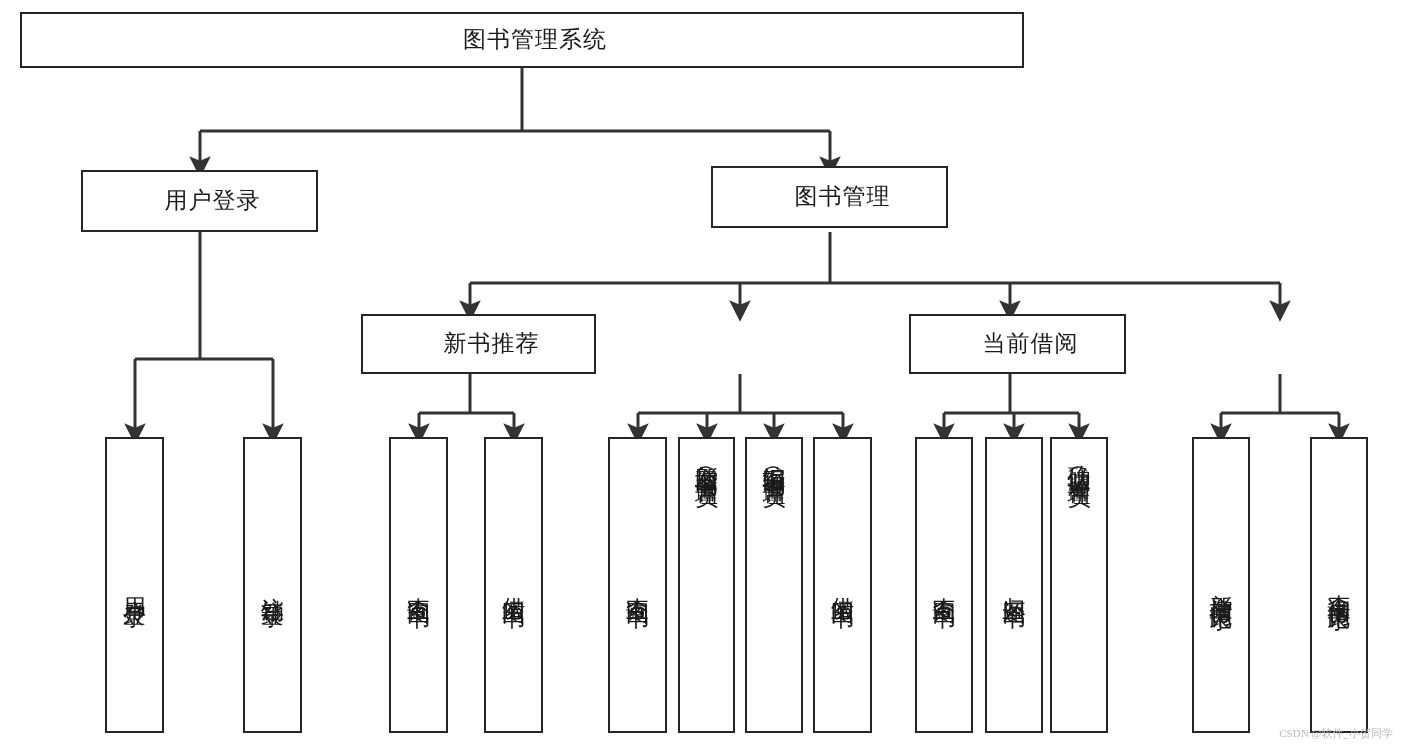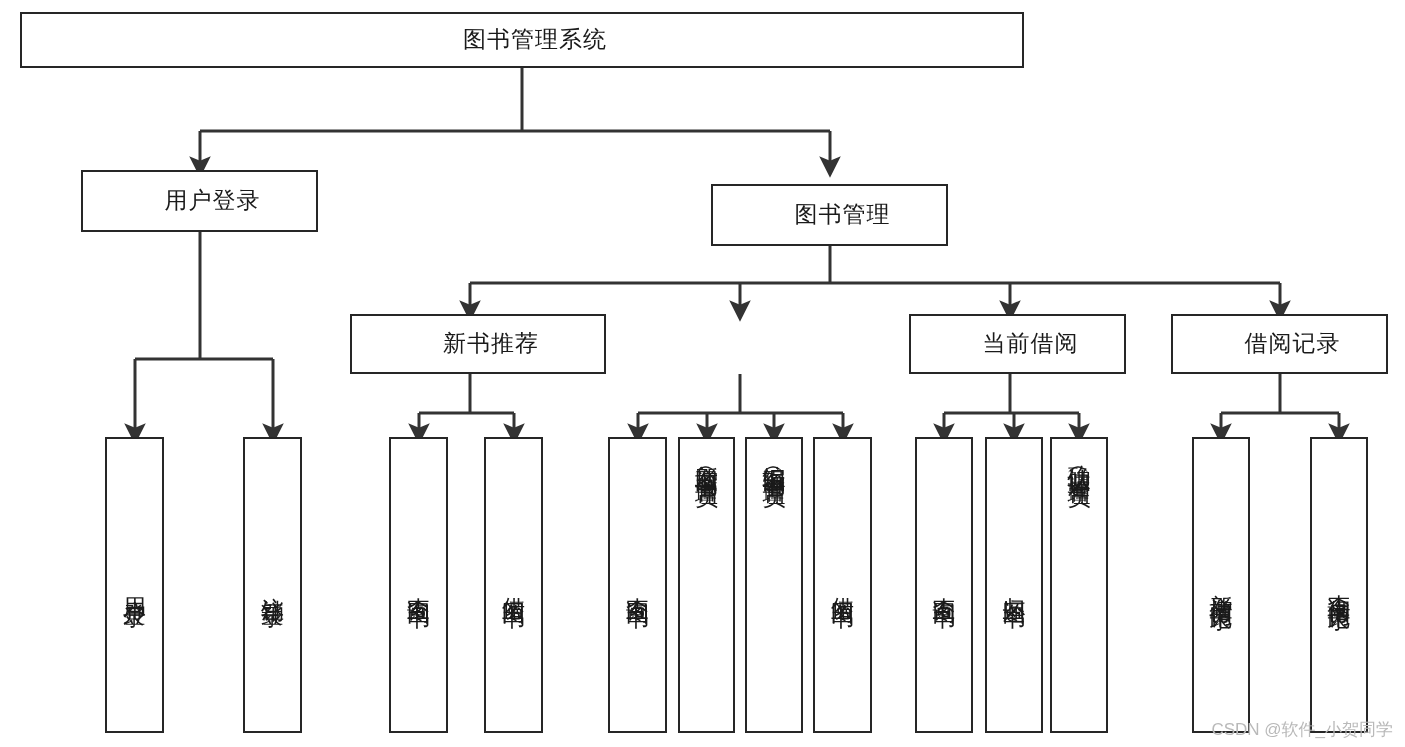--- a/index.html
+++ b/index.html
@@ -54,25 +54,25 @@
     align-items: center;
   }
   .node.vert.top-aligned {
     justify-content: flex-start;
     padding-top: 8px;
   }
   .watermark {
     position: absolute;
     right: 12px;
     bottom: 6px;
-    font-size: 17px;
+    font-size: 11px;
     color: #b9b9b9;
     z-index: 5;
     white-space: nowrap;
-    font-family: Liberation Sans, sans-serif;
+    font-family: Liberation Serif, serif;
   }
 </style>
 </head>
 <body>
 
 <div id="canvas">
 
   <svg id="edges" viewBox="0 0 1405 747" xmlns="http://www.w3.org/2000/svg">
     <defs>
       <marker id="arrowhead" markerWidth="9" markerHeight="9" refX="4.2" refY="4.2" orient="auto" markerUnits="strokeWidth">
@@ -116,32 +116,29 @@
       </g>
   </svg>
 
   <div class="node horiz" style="left: 20px; top: 12px; width: 1004px; height: 56px;">
       <span>图书管理系统</span>
     </div>
 
   <div class="node horiz" style="left: 81px; top: 170px; width: 237px; height: 62px;">
       <span>用户登录</span>
     </div>
-  <div class="node horiz" style="left: 711px; top: 184px; width: 237px; height: 62px;">
+  <div class="node horiz" style="left: 711px; top: 166px; width: 237px; height: 62px;">
       <span>图书管理</span>
     </div>
 
-  <div class="node horiz" style="left: 350px; top: 314px; width: 256px; height: 60px;">
+  <div class="node horiz" style="left: 361px; top: 314px; width: 235px; height: 60px;">
       <span>新书推荐</span>
     </div>
   <div class="node horiz" style="left: 901px; top: 314px; width: 217px; height: 60px; margin-left: 8px;">
       <span>当前借阅</span>
-    </div>
-  <div class="node horiz" style="left: 1171px; top: 314px; width: 217px; height: 60px;">
-      <span>借阅记录</span>
     </div>
 
   <div class="node vert" style="left: 105px; top: 437px; width: 59px; height: 296px;">
       <span>用户登录</span>
     </div>
   <div class="node vert" style="left: 243px; top: 437px; width: 59px; height: 296px;">
       <span>注销登录</span>
     </div>
 
   <div class="node vert" style="left: 389px; top: 437px; width: 59px; height: 296px;">

